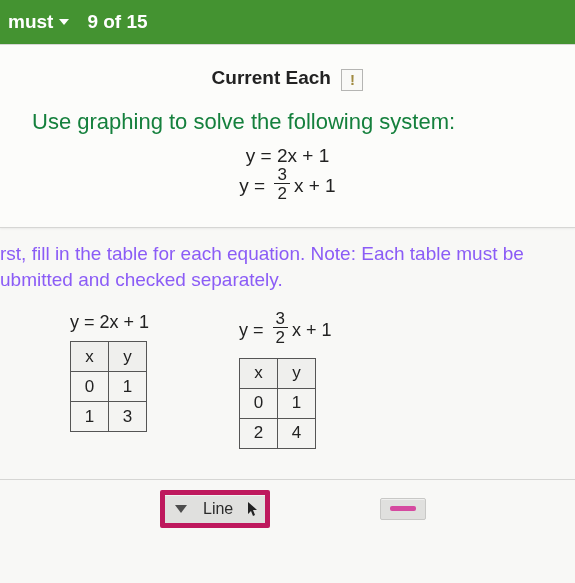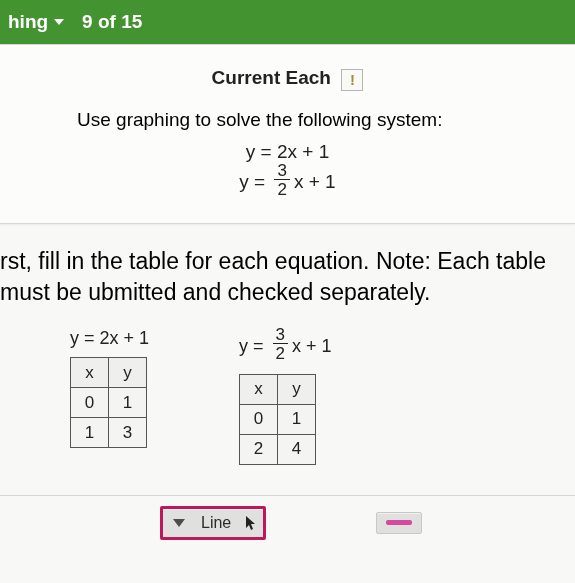--- a/index.html
+++ b/index.html
@@ -55,45 +55,44 @@
     justify-content: center;
     width: 22px; height: 22px;
     border: 1px solid #b5b5b3;
     background: #f9f9f7;
     color: #a08a40;
     font-weight: bold;
     font-size: 15px;
     vertical-align: middle;
   }
   .prompt {
-    font-size: 19px;
-    color: #000000;
+    font-size: 22px;
+    color: #15803d;
     padding: 10px 20px 6px 32px;
-    margin-left: 45px;
   }
   .equations {
     text-align: center;
     font-size: 19px;
     padding: 4px 0 22px 0;
     line-height: 1.2;
   }
   .frac {
     display: inline-block;
     vertical-align: middle;
     text-align: center;
     margin: 0 4px;
     position: relative;
     top: -2px;
   }
   .frac .num { display: block; border-bottom: 1.5px solid #222; padding: 0 3px; font-size: 17px; line-height: 1; }
   .frac .den { display: block; padding: 0 3px; font-size: 17px; line-height: 1.15; }
   .instruction {
-    font-size: 23px;
-    padding: 22px 20px 10px 0;
-    color: #000000;
+    font-size: 19px;
+    padding: 13px 20px 10px 0;
+    color: #8b5cf6;
     line-height: 1.35;
   }
   .tables-row {
     display: flex;
     gap: 90px;
     padding: 10px 0 30px 70px;
     align-items: flex-start;
   }
   .tbl-block { text-align: left; }
   .tbl-caption { font-size: 18px; margin-bottom: 8px; }
@@ -113,21 +112,21 @@
   table.data th { background: #efefed; }
   .bottombar {
     border-top: 1px solid #d6d6d4;
     padding: 10px 0 0 0;
     display: flex;
     align-items: center;
   }
   .tool-select {
     margin-left: 160px;
     background: #e0e0de;
-    border: 3px solid #be185d;
+    border: 5px solid #be185d;
     border-radius: 2px;
     padding: 5px 18px 5px 10px;
     display: flex;
     align-items: center;
     gap: 10px;
     font-size: 16px;
     color: #2b2b2b;
     box-shadow: inset 0 1px 0 rgba(255,255,255,0.5);
   }
   .tool-select .caret2 {
@@ -156,21 +155,21 @@
     width: 26px; height: 5px;
     background: #d54aa0;
     border-radius: 2px;
   }
 </style>
 </head>
 <body>
 
 <div class="topbar">
   <div class="menu">
-    <span>hing</span>
+    <span>must</span>
     <span class="caret"></span>
   </div>
   <span>9 of 15</span>
 </div>
 
 <div class="panel">
   <div class="skill-row">
     <span class="skill-label">Current Each</span>
     <span class="skill-badge">!</span>
   </div>

